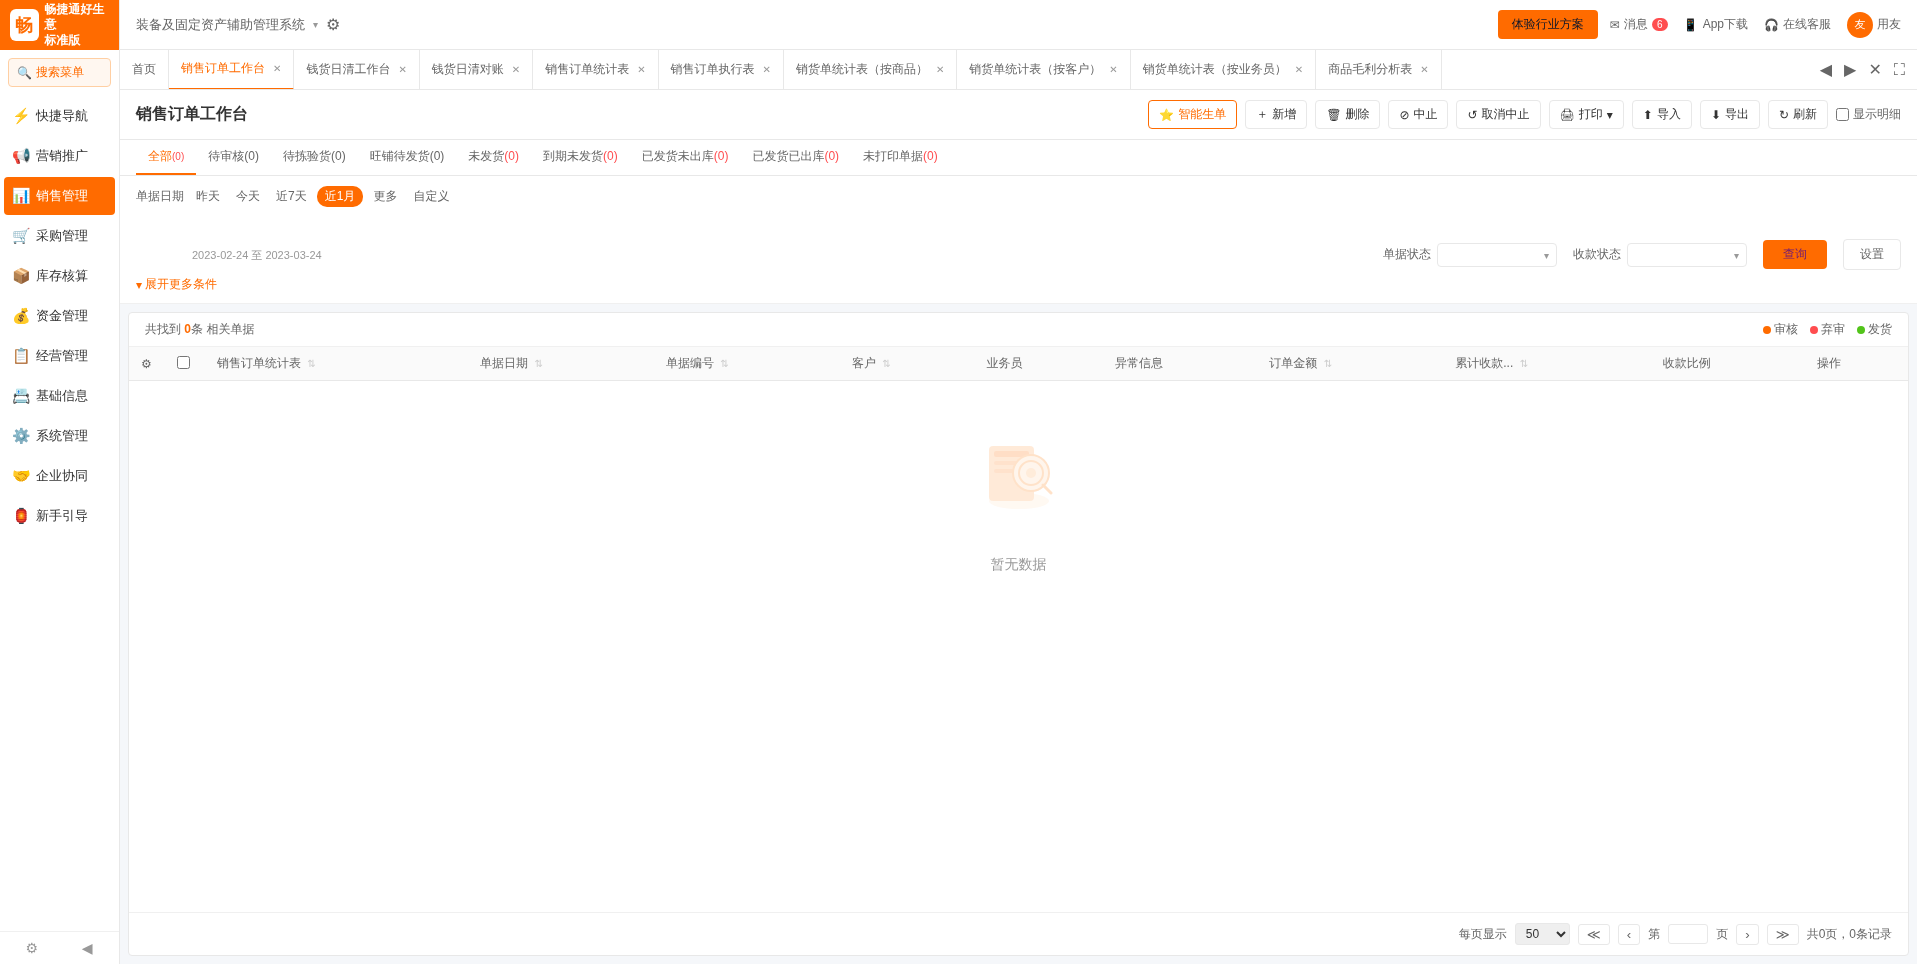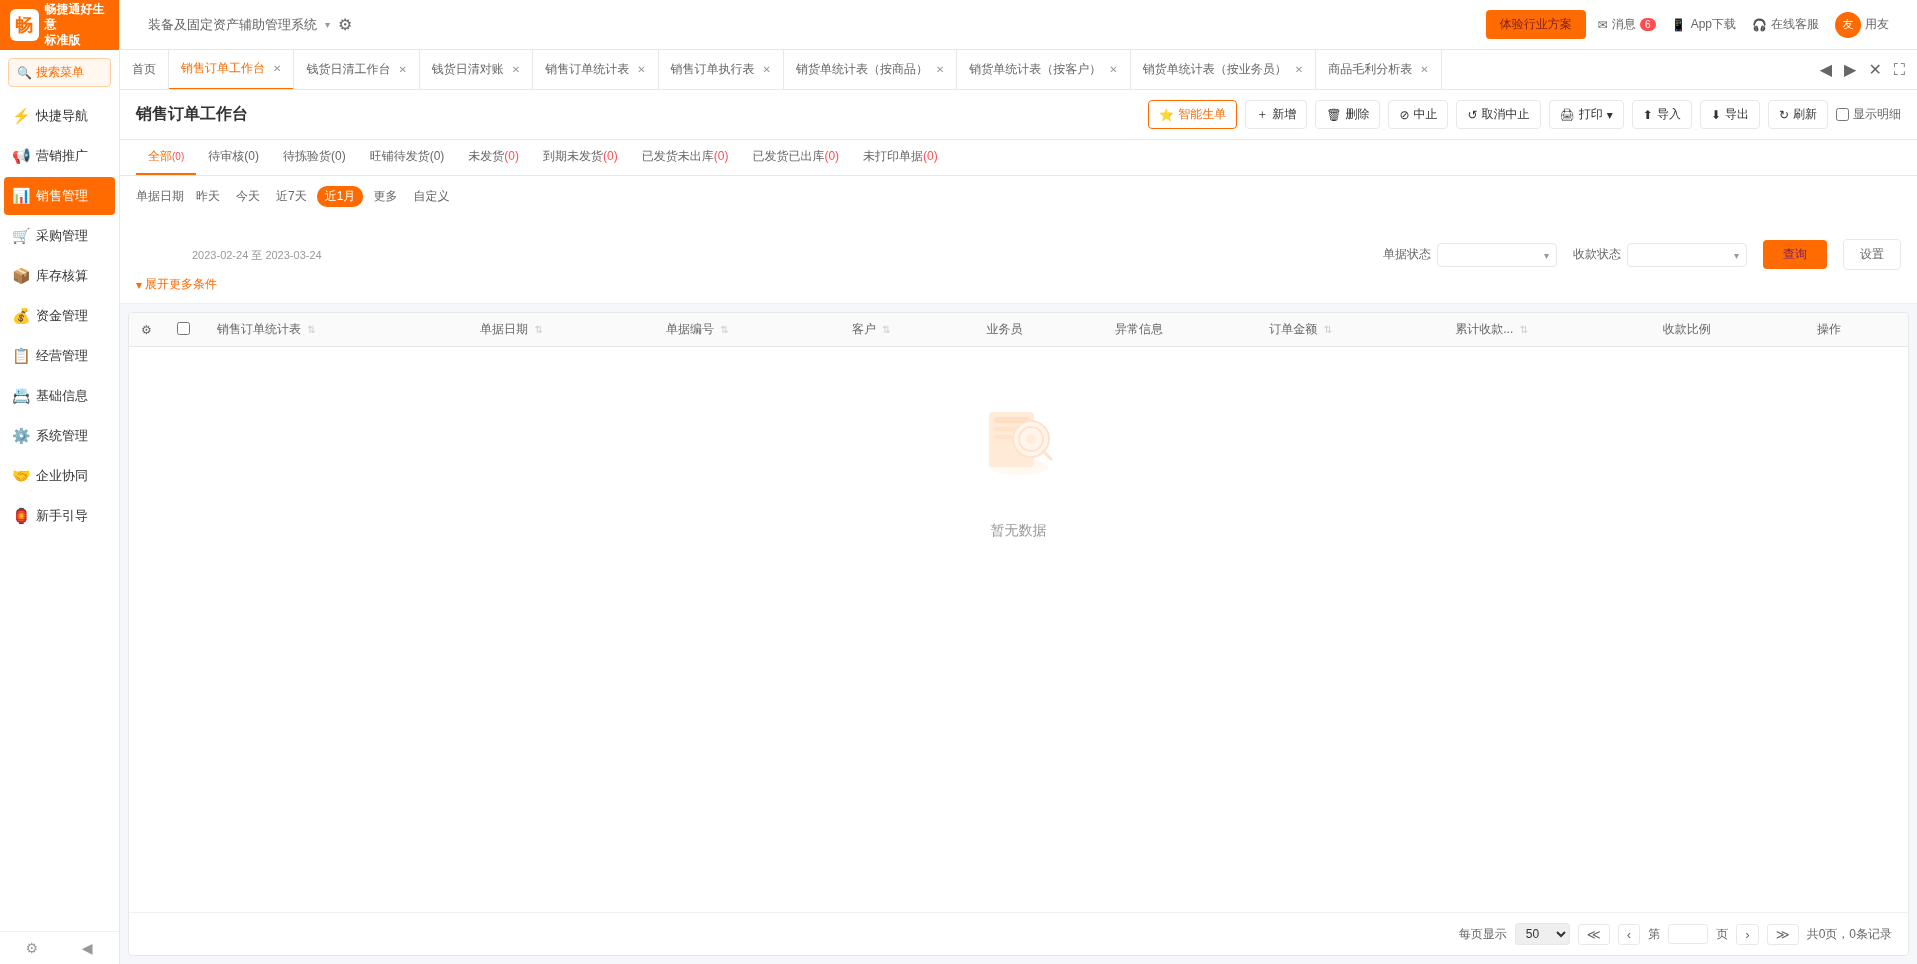--- a/index.html
+++ b/index.html
@@ -15,26 +15,26 @@
     .sidebar-nav-item { padding: 10px 8px; cursor: pointer; display: flex; align-items: center; gap: 6px; color: #333; font-size: 13px; border-radius: 4px; margin: 2px 4px; }
     .sidebar-nav-item.active { background: #ff6b00; color: #fff; border-radius: 4px; }
     .sidebar-nav-item .nav-icon { font-size: 15px; width: 18px; text-align: center; }
     .sidebar-bottom { margin-top: auto; padding: 8px; display: flex; gap: 8px; border-top: 1px solid #f0f0f0; }
     .sidebar-bottom-btn { flex: 1; text-align: center; color: #999; cursor: pointer; font-size: 14px; }
 
     
     .main { flex: 1; display: flex; flex-direction: column; overflow: hidden; }
 
     
-    .top-header { height: 50px; background: #fff; display: flex; align-items: center; padding: 0 28px; border-bottom: 1px solid #e8e8e8; gap: 12px; }
+    .top-header { height: 50px; background: #fff; display: flex; align-items: center; padding: 0 16px; border-bottom: 1px solid #e8e8e8; gap: 12px; }
     .system-title { color: #333; font-size: 13px; flex: 1; display: flex; align-items: center; gap: 8px; }
     .system-title-text { font-size: 13px; color: #666; }
     .system-title-arrow { color: #999; font-size: 10px; }
     .top-header-actions { display: flex; align-items: center; gap: 16px; }
-    .industry-btn { background: #ff6b00; color: #7f1d1d; border: none; border-radius: 4px; padding: 6px 14px; font-size: 12px; cursor: pointer; }
+    .industry-btn { background: #ff6b00; color: #0f172a; border: none; border-radius: 4px; padding: 6px 14px; font-size: 12px; cursor: pointer; }
     .header-icon-btn { color: #666; cursor: pointer; display: flex; align-items: center; gap: 4px; font-size: 12px; }
     .badge { background: #ff4d4f; color: #fff; border-radius: 10px; font-size: 10px; padding: 1px 5px; min-width: 16px; text-align: center; }
     .gear-icon { color: #666; font-size: 16px; cursor: pointer; }
     .user-avatar { width: 26px; height: 26px; background: #ff6b00; border-radius: 50%; display: flex; align-items: center; justify-content: center; color: #fff; font-size: 11px; }
 
     
     .tab-bar { background: #fff; border-bottom: 1px solid #e8e8e8; display: flex; align-items: center; height: 40px; overflow: hidden; }
     .tab-item { height: 40px; display: flex; align-items: center; padding: 0 12px; cursor: pointer; color: #666; font-size: 12px; border-right: 1px solid #e8e8e8; white-space: nowrap; gap: 4px; flex-shrink: 0; }
     .tab-item.active { background: #fff; color: #ff6b00; border-bottom: 2px solid #ff6b00; }
     .tab-item.home { color: #666; }
@@ -384,20 +384,39 @@
       </div>
       <div style="margin-top:6px;text-align:center;">
         <span class="expand-btn">
           <span>▾</span>
           <span>展开更多条件</span>
         </span>
       </div>
     </div>
 
     <div class="table-area">
+      <div class="table-info-bar">
+        <div class="table-count">
+          共找到 <span class="highlight">0</span><span>条</span> <span>相关单据</span>
+        </div>
+        <div class="table-quick-actions">
+          <span class="quick-action">
+            <span class="dot dot-review"></span>
+            <span>审核</span>
+          </span>
+          <span class="quick-action">
+            <span class="dot dot-revoke"></span>
+            <span>弃审</span>
+          </span>
+          <span class="quick-action">
+            <span class="dot dot-ship"></span>
+            <span>发货</span>
+          </span>
+        </div>
+      </div>
 
       <div class="table-scroll">
         <table class="data-table">
           <thead>
             <tr>
               <th class="settings-col">
                 <span>⚙</span>
               </th>
               <th class="checkbox-col">
                 <input type="checkbox" style="">

